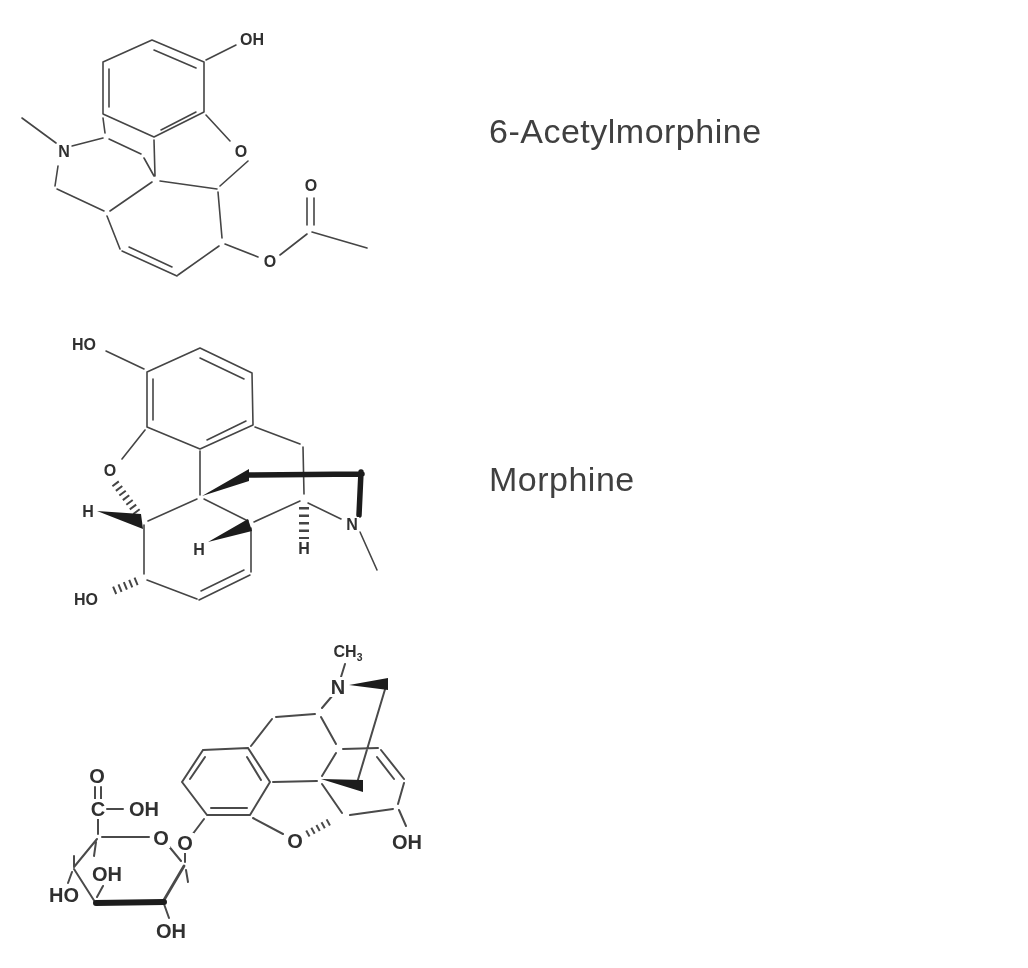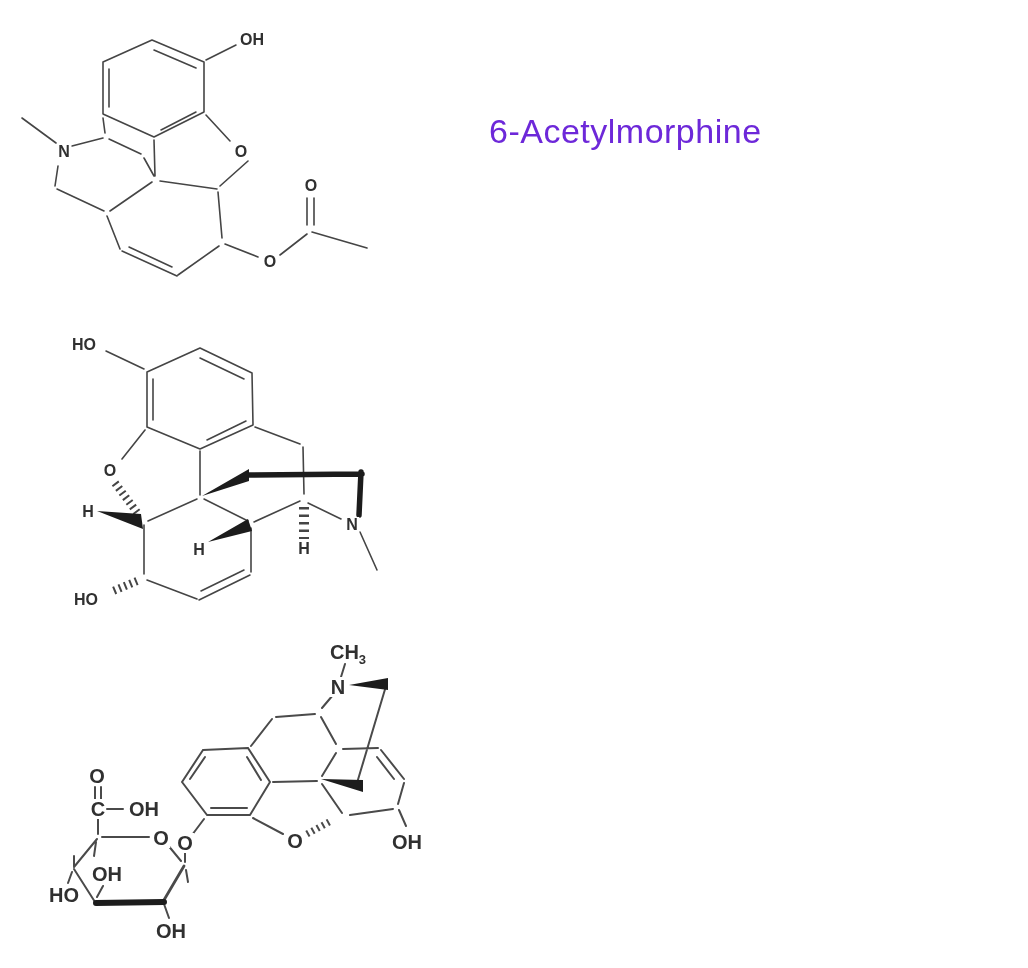--- a/index.html
+++ b/index.html
@@ -21,21 +21,21 @@
     padding:0 1px;
     line-height:1;
     white-space:nowrap;
   }
   .atom sub{font-size:65%;line-height:0;}
   .cname{
     position:absolute;
     transform:translateY(-54%);
     font-size:34px;
     letter-spacing:0.5px;
-    color:#6d28d9;
+    color:#404040;
     white-space:nowrap;
   }
 </style>
 </head>
 <body>
 
 <div class="canvas">
 
   <svg class="struct-svg" width="1028" height="968" viewBox="0 0 1028 968">
 
@@ -154,28 +154,29 @@
   <div class="atom-layer">
       <span class="atom" style="left: 84px; top: 345px; font-size: 16px;">HO</span>
       <span class="atom" style="left: 110px; top: 471px; font-size: 16px;">O</span>
       <span class="atom" style="left: 88px; top: 512px; font-size: 16px;">H</span>
       <span class="atom" style="left: 199px; top: 550px; font-size: 16px;">H</span>
       <span class="atom" style="left: 304px; top: 549px; font-size: 16px;">H</span>
       <span class="atom" style="left: 352px; top: 525px; font-size: 16px;">N</span>
       <span class="atom" style="left: 86px; top: 600px; font-size: 16px;">HO</span>
     </div>
   <div class="atom-layer">
-      <span class="atom" style="left: 348px; top: 652px; font-size: 20px;">CH<sub>3</sub></span>
+      <span class="atom" style="left: 348px; top: 652px; font-size: 16px;">CH<sub>3</sub></span>
       <span class="atom" style="left: 338px; top: 687px; font-size: 20px;">N</span>
       <span class="atom" style="left: 97px; top: 776px; font-size: 20px;">O</span>
       <span class="atom" style="left: 98px; top: 809px; font-size: 20px;">C</span>
       <span class="atom" style="left: 144px; top: 809px; font-size: 20px;">OH</span>
       <span class="atom" style="left: 161px; top: 838px; font-size: 20px;">O</span>
       <span class="atom" style="left: 185px; top: 843px; font-size: 20px;">O</span>
       <span class="atom" style="left: 295px; top: 841px; font-size: 20px;">O</span>
       <span class="atom" style="left: 407px; top: 842px; font-size: 20px;">OH</span>
       <span class="atom" style="left: 107px; top: 874px; font-size: 20px;">OH</span>
       <span class="atom" style="left: 64px; top: 895px; font-size: 20px;">HO</span>
       <span class="atom" style="left: 171px; top: 931px; font-size: 20px;">OH</span>
     </div>
 
   <div class="cname" style="left:489px;top:133px">6-Acetylmorphine</div>
+  <div class="cname" style="left:489px;top:481px">Morphine</div>
 </div>
 
 </body></html>

